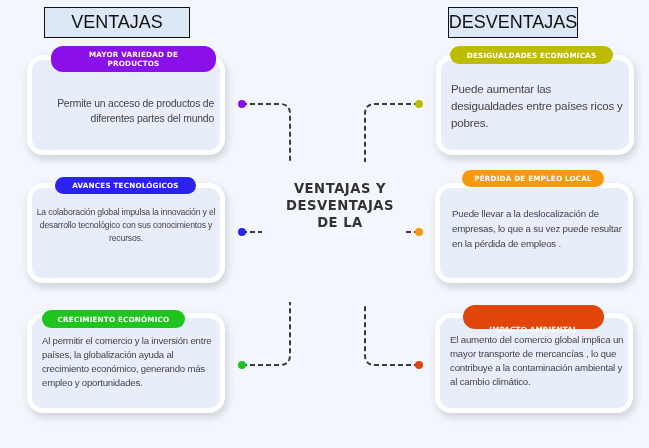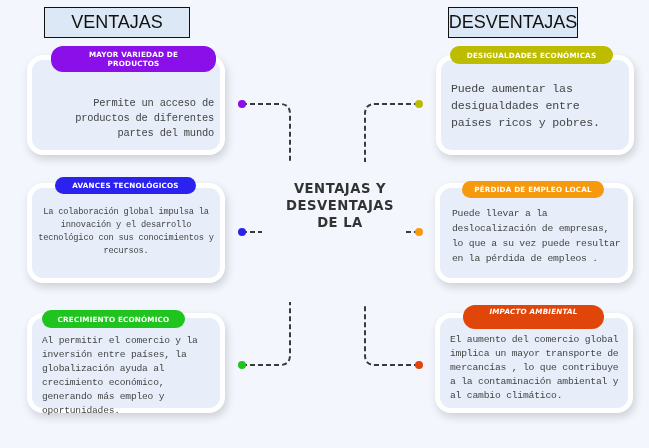--- a/index.html
+++ b/index.html
@@ -16,21 +16,21 @@
     box-sizing:border-box;
   }
   .card {
     position:absolute; width:198px; height:100px;
     background:#e7eefa; border:5px solid #ffffff; border-radius:16px;
     box-sizing:border-box;
     box-shadow:2px 4px 8px rgba(0,0,0,0.16);
   }
   .card-text {
     position:absolute; left:10px; right:8px;
-    font-family:Liberation Mono, monospace;
+    font-family:Liberation Sans, sans-serif;
     color:#444; letter-spacing:-0.2px;
   }
   .pill {
     position:absolute; border-radius:12px;
     color:#fff; font-family:"DejaVu Sans", sans-serif; font-weight:bold;
     font-size:7.2px; text-align:center; line-height:9px;
     display:flex; align-items:center; justify-content:center;
     letter-spacing:0.2px;
   }
   .center-title {
@@ -104,22 +104,22 @@
 <div class="card" style="left:436px; top:55px;">
   <div class="card-text" style="top:20px; font-size:11.6px; line-height:17px; text-align:left; left:10px; right:6px;">Puede aumentar las desigualdades entre países ricos y pobres.</div>
 </div>
 <div class="pill" style="left:450px; top:46px; width:163px; height:18px; background:#bdbc00;">
   <span>DESIGUALDADES ECONÓMICAS</span>
 </div>
 
 <div class="card" style="left:435px; top:183px;">
   <div class="card-text" style="top:18px; font-size:9.7px; line-height:15px; text-align:left; left:12px; right:4px;">Puede llevar a la deslocalización de empresas, lo que a su vez puede resultar en la pérdida de empleos .</div>
 </div>
-<div class="pill" style="left:462px; top:181px; width:142px; height:17px; background:#f7990d;">
+<div class="pill" style="left:462px; top:170px; width:142px; height:17px; background:#f7990d;">
   <span>PÉRDIDA DE EMPLEO LOCAL</span>
 </div>
 
 <div class="card" style="left:435px; top:313px;">
   <div class="card-text" style="top:15px; font-size:9.7px; line-height:14px; text-align:left; left:10px; right:2px;">El aumento del comercio global implica un mayor transporte de mercancías , lo que contribuye a la contaminación ambiental y al cambio climático.</div>
 </div>
-<div class="pill" style="left:463px; top:305px; width:141px; height:24px; background:#e0450a; align-items:flex-start; padding-top:2px; box-sizing:border-box;font-style:italic;">
+<div class="pill" style="left:463px; top:305px; width:141px; height:24px; background:#e0450a; align-items:flex-start; padding-top:20px; box-sizing:border-box;">
   <span>IMPACTO AMBIENTAL</span>
 </div>
 
 </body></html>

